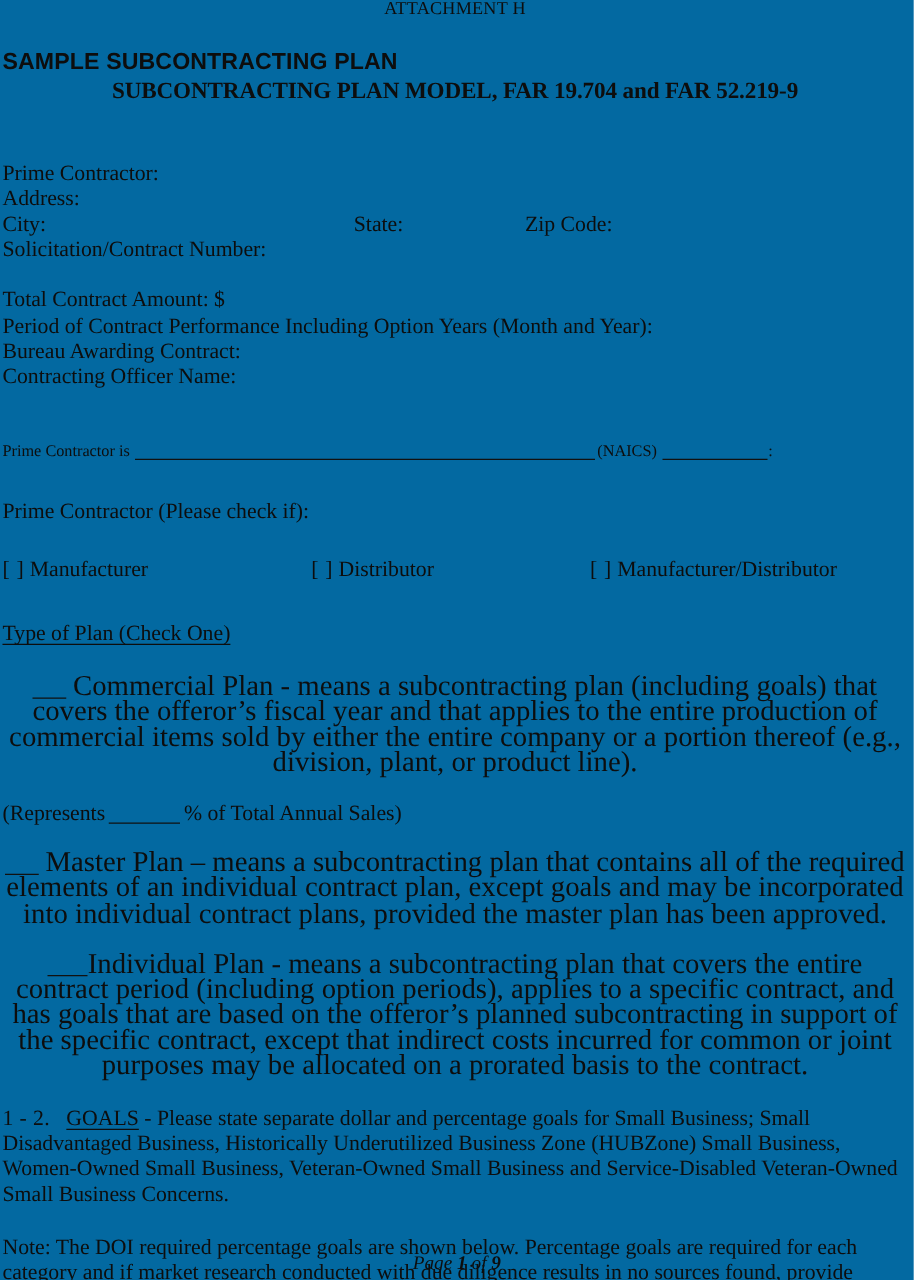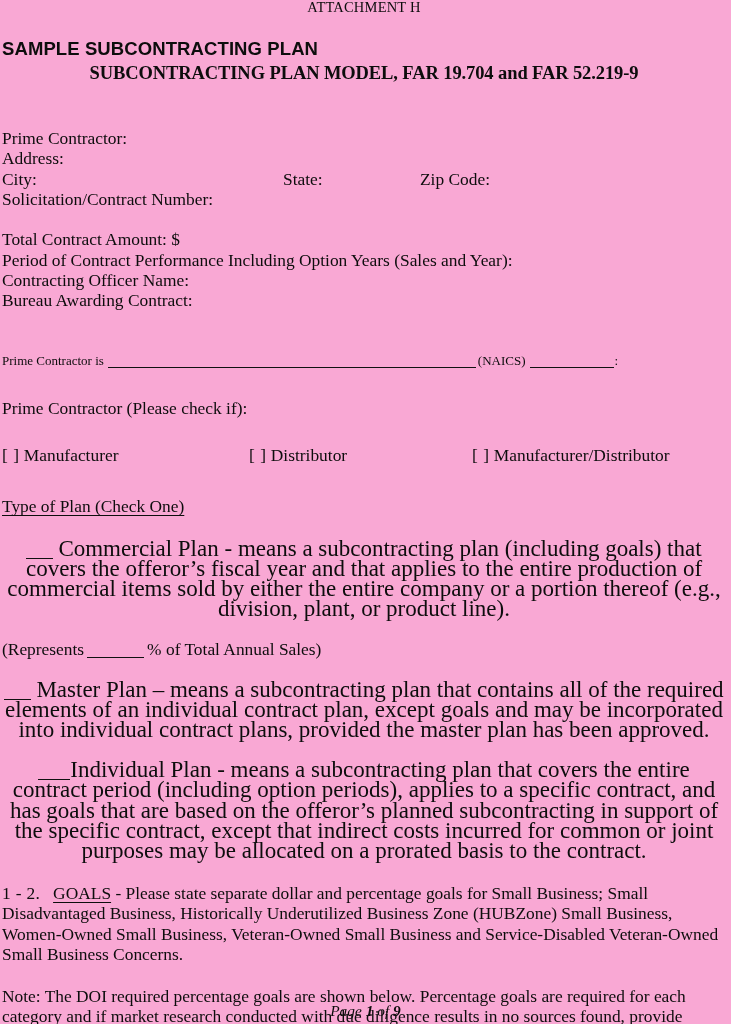--- a/index.html
+++ b/index.html
@@ -12,21 +12,21 @@
     background: #ffffff;
     font-family: "Liberation Serif", "DejaVu Serif", serif;
     color: #0d0d0d;
     overflow: hidden;
   }
 
   .page {
     position: relative;
     width: 731px;
     height: 1024px;
-    background: #f9a8d4;
+    background: #0369a1;
     padding: 0;
     box-sizing: border-box;
   }
 
   .content {
     position: absolute;
     left: 2px;
     top: 0;
     width: 724px;
   }
@@ -190,23 +190,23 @@
       <div class="field-row">
         <span class="col-city">City:</span>
         <span class="col-state">State:</span>
         <span class="col-zip">Zip Code:</span>
       </div>
       <div class="field-line">Solicitation/Contract Number:</div>
 
       <div class="block-gap"></div>
 
       <div class="field-line">Total Contract Amount:  $</div>
-      <div class="field-line">Period of Contract Performance Including Option Years (Sales and Year):</div>
+      <div class="field-line">Period of Contract Performance Including Option Years (Month and Year):</div>
+      <div class="field-line">Bureau Awarding Contract:</div>
       <div class="field-line">Contracting Officer Name:</div>
-      <div class="field-line">Bureau Awarding Contract:</div>
     </div>
 
     <div class="naics-line">
       <span>Prime Contractor is</span><span class="blank-long"></span><span>(NAICS)</span><span class="blank-short"></span><span>:</span>
     </div>
 
     <div class="check-prompt">Prime Contractor (Please check if):</div>
 
     <div class="check-row">
       <span class="opt1"><span class="box">[  ]</span> <span>Manufacturer</span></span>

